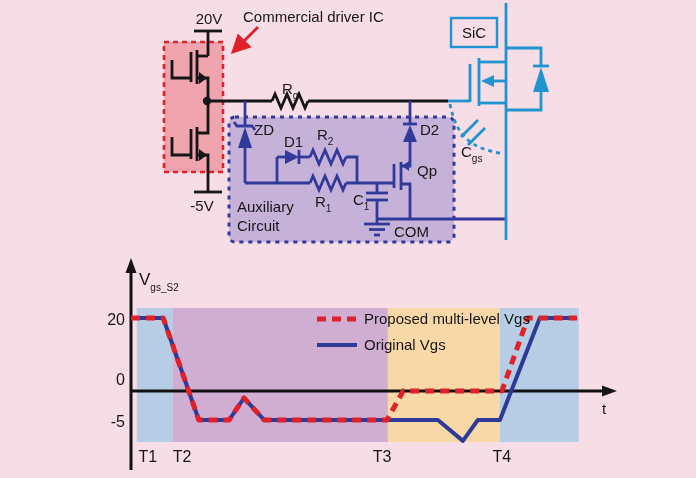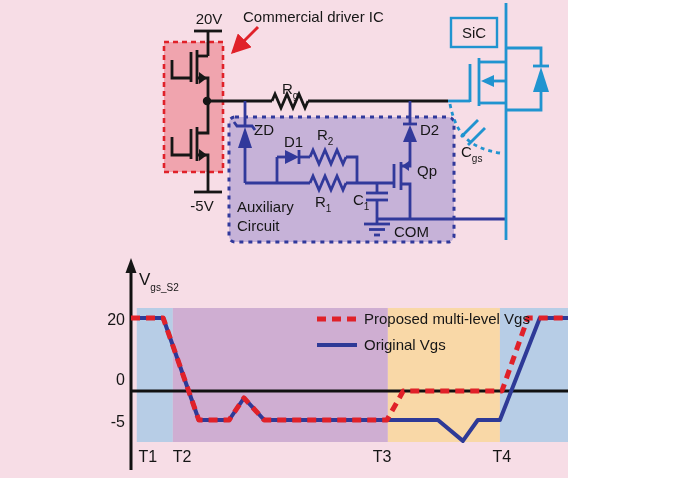--- a/index.html
+++ b/index.html
@@ -1,16 +1,16 @@
 <!DOCTYPE html>
 <html><head>
 <meta charset="utf-8">
 <style>
   html,body{margin:0;padding:0;}
-  .canvas{position:relative;width:568px;height:478px;background:#f7dde6;
+  .canvas{position:relative;width:696px;height:478px;background:#f7dde6;
           font-family:"Liberation Sans",sans-serif;overflow:hidden;}
   svg{position:absolute;left:0;top:0;}
   text{fill:#161616;font-family:"Liberation Sans",sans-serif;}
   .wire-k{stroke:#161616;stroke-width:2.8;fill:none;}
   .wire-b{stroke:#31399b;stroke-width:2.8;fill:none;}
   .wire-c{stroke:#2094d0;stroke-width:2.8;fill:none;}
   .fill-b{fill:#31399b;stroke:none;}
   .fill-c{fill:#2094d0;stroke:none;}
   .fill-k{fill:#161616;stroke:none;}
   .lbl{font-size:15px;}

